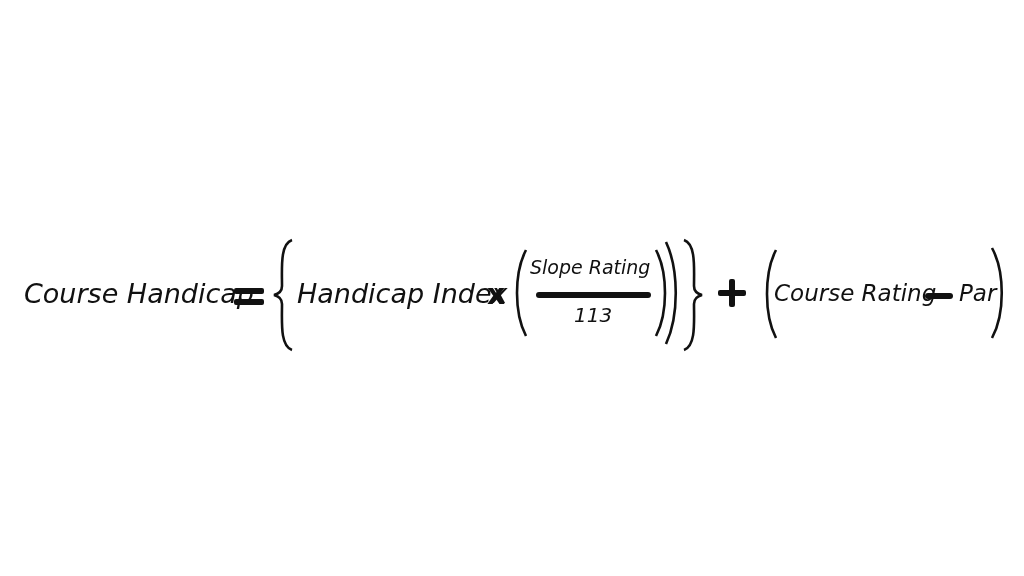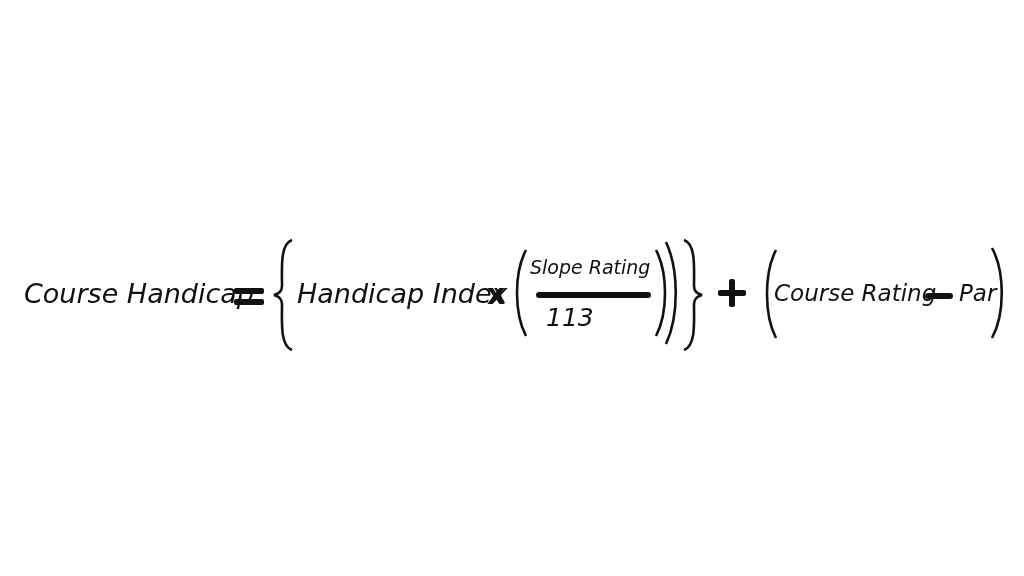--- a/index.html
+++ b/index.html
@@ -25,21 +25,21 @@
 <div class="t" style="left:297px;top:280px;font-size:27px;">Handicap Index</div>
 
 <div class="t" style="left:487px;top:281px;font-size:28px;font-style:normal;font-weight:bold;">x</div>
 
 <svg style="left:512px;top:248px;" width="16" height="90">
   <path d="M14 2 C2 25 2 65 14 88" fill="none" stroke="#111" stroke-width="2.6"></path>
 </svg>
 
 <div class="t" style="left:530px;top:258px;font-size:19px;">Slope Rating</div>
 <div class="op" style="left:536px;top:292px;width:115px;height:6px;border-radius:3px;"></div>
-<div class="t" style="left:546px;top:305px;font-size:25px;">113</div>
+<div class="t" style="left:574px;top:305px;font-size:20px;">113</div>
 
 <svg style="left:654px;top:248px;" width="16" height="90">
   <path d="M2 2 C14 25 14 65 2 88" fill="none" stroke="#111" stroke-width="2.6"></path>
 </svg>
 <svg style="left:664px;top:240px;" width="16" height="106">
   <path d="M2 2 C15 30 15 76 2 104" fill="none" stroke="#111" stroke-width="2.6"></path>
 </svg>
 
 <svg style="left:680px;top:238px;" width="24" height="114">
   <path d="M4 2 C16 6 14 30 14 48 C14 54 18 56 22 57 C18 58 14 60 14 66 C14 84 16 108 4 112" fill="none" stroke="#111" stroke-width="2.6"></path>

